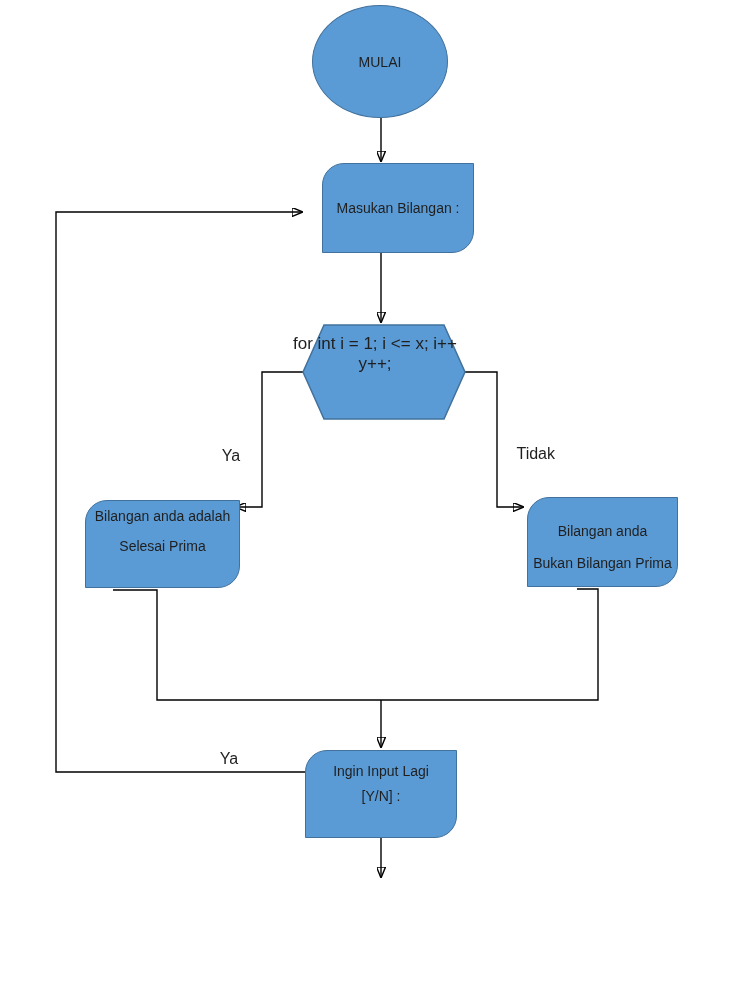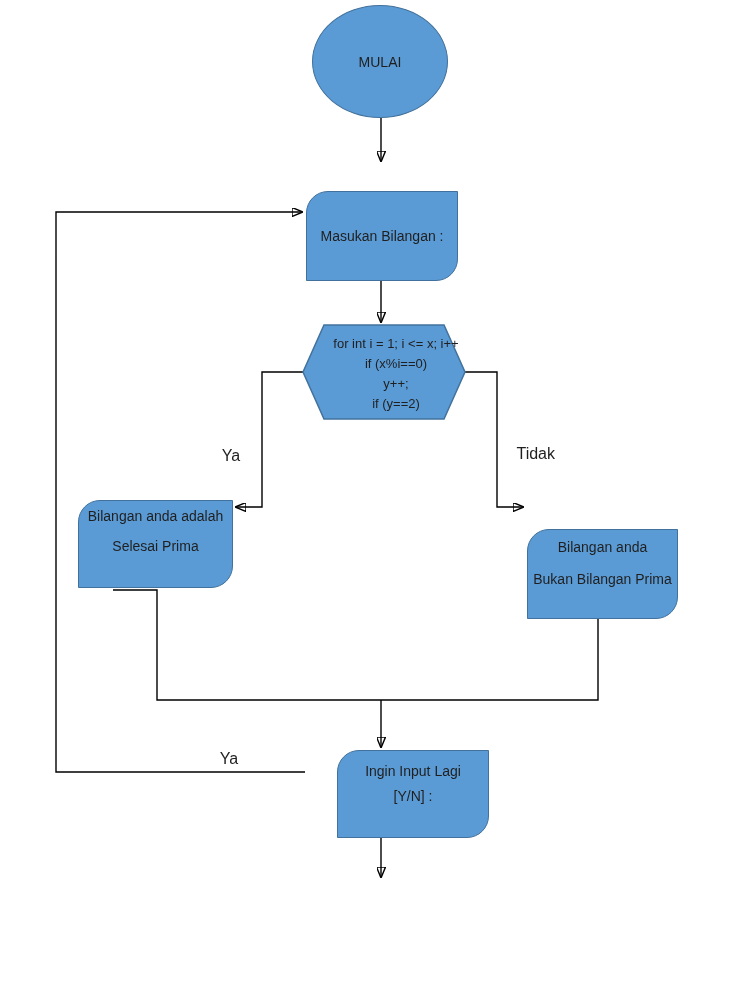--- a/index.html
+++ b/index.html
@@ -21,25 +21,25 @@
   .node{
     position:absolute;background:var(--shape-fill);
     border:1.5px solid var(--shape-border);
     box-sizing:border-box;display:flex;flex-direction:column;
     align-items:center;justify-content:center;text-align:center;
     font-size:14px;line-height:18px;color:var(--text-color);
   }
   .ellipse{border-radius:50%;}
   .card{border-radius:22px 0 22px 0;}
   .node.prime{justify-content:flex-start;padding-top:6px;row-gap:12px;}
-  .node.notprime{justify-content:flex-start;padding-top:8px;row-gap:14px;margin-top:32px;}
+  .node.notprime{justify-content:flex-start;padding-top:24px;row-gap:14px;}
   .node.loopbox{justify-content:flex-start;padding-top:8px;line-height:25px;}
   .hextext{
-    position:absolute;left:314px;top:334px;width:164px;
-    text-align:center;font-size:13px;line-height:20px;color:var(--text-color);
+    position:absolute;left:293px;top:334px;width:164px;
+    text-align:center;font-size:17px;line-height:20px;color:var(--text-color);
   }
   .edge-label{
     position:absolute;font-size:16px;line-height:18px;
     text-align:center;color:var(--text-color);
   }
   .lbl-ya-branch{left:205px;top:447px;width:52px;}
   .lbl-tidak{left:500px;top:445px;width:55px;text-align:right;}
   .lbl-ya-loop{left:203px;top:750px;width:52px;}
 </style>
 </head>
@@ -63,42 +63,40 @@
     <path d="M305,772 H56 V212 H302" marker-end="url(#arr)"></path>
     <path d="M381,838 V877" marker-end="url(#arr)"></path>
 
     <polygon class="hex" points="303,372 324,325 444,325 465,372 444,419 324,419"></polygon>
   </svg>
 
   <div class="node ellipse" style="left:312px;top:5px;width:136px;height:113px;">
     <span>MULAI</span>
   </div>
 
-  <div class="node card" style="left:306px;top:163px;width:152px;height:90px;margin-top:28px;">
+  <div class="node card" style="left:322px;top:163px;width:152px;height:90px;">
     <span>Masukan Bilangan :</span>
   </div>
 
   <div class="hextext">
     <div>for int i = 1; i &lt;= x; i++</div>
-    <div>if (x%i==0)</div>
     <div>y++;</div>
-    <div>if (y==2)</div>
   </div>
 
-  <div class="node card prime" style="left:78px;top:500px;width:155px;height:88px;">
+  <div class="node card prime" style="left:85px;top:500px;width:155px;height:88px;">
     <div>Bilangan anda adalah</div>
     <div>Selesai Prima</div>
   </div>
 
   <div class="node card notprime" style="left:527px;top:497px;width:151px;height:90px;">
     <div>Bilangan anda</div>
     <div>Bukan Bilangan Prima</div>
   </div>
 
-  <div class="node card loopbox" style="left:305px;top:750px;width:152px;height:88px;margin-left:32px;">
+  <div class="node card loopbox" style="left:305px;top:750px;width:152px;height:88px;">
     <div>Ingin Input Lagi</div>
     <div>[Y/N] :</div>
   </div>
 
 
   <div class="edge-label lbl-ya-branch">Ya</div>
   <div class="edge-label lbl-tidak">Tidak</div>
   <div class="edge-label lbl-ya-loop">Ya</div>
 
 </div>

